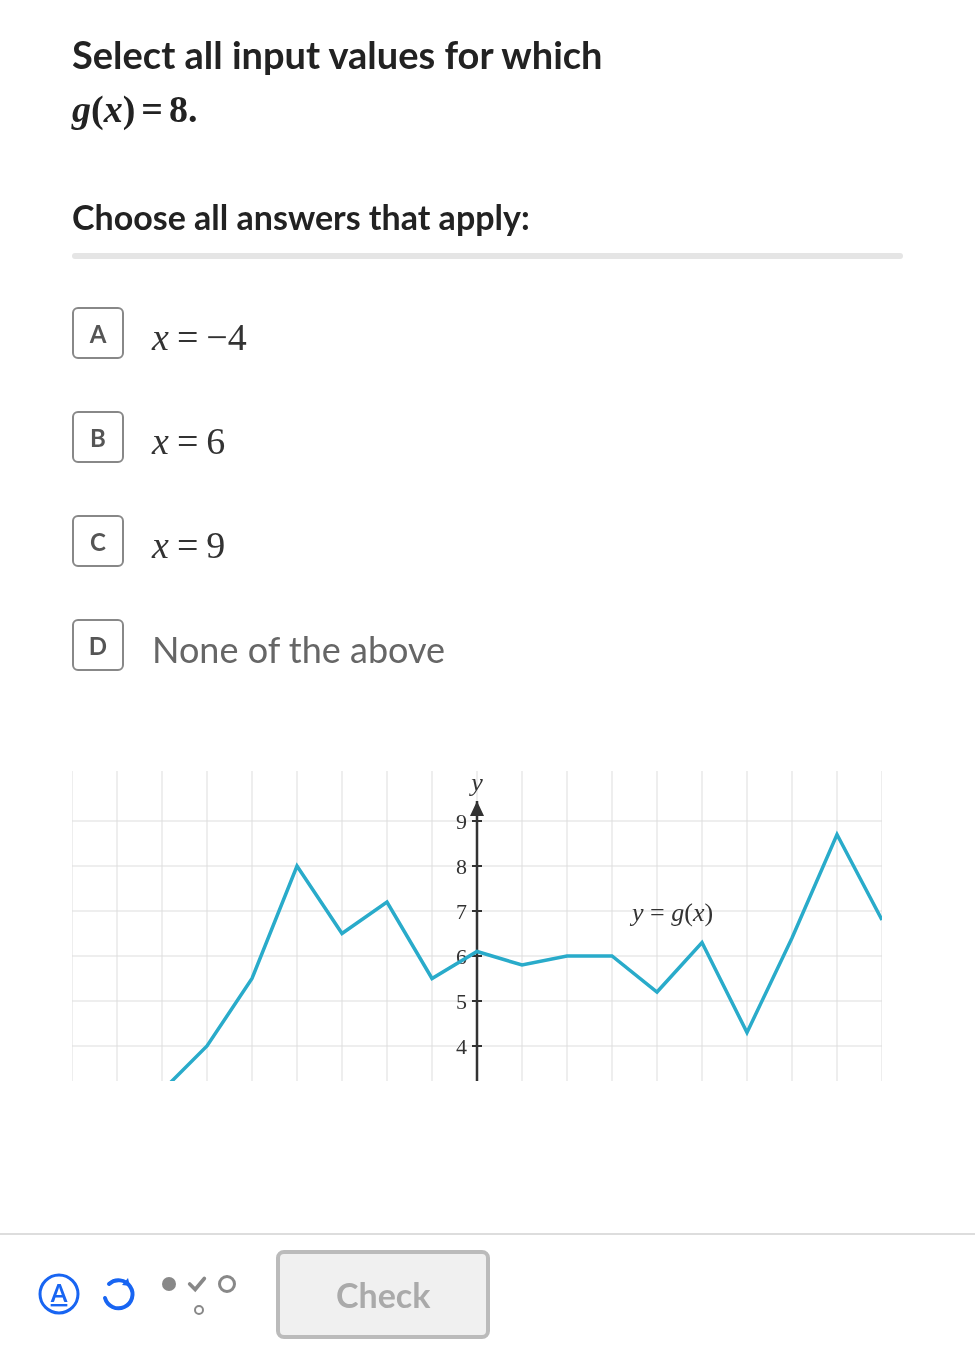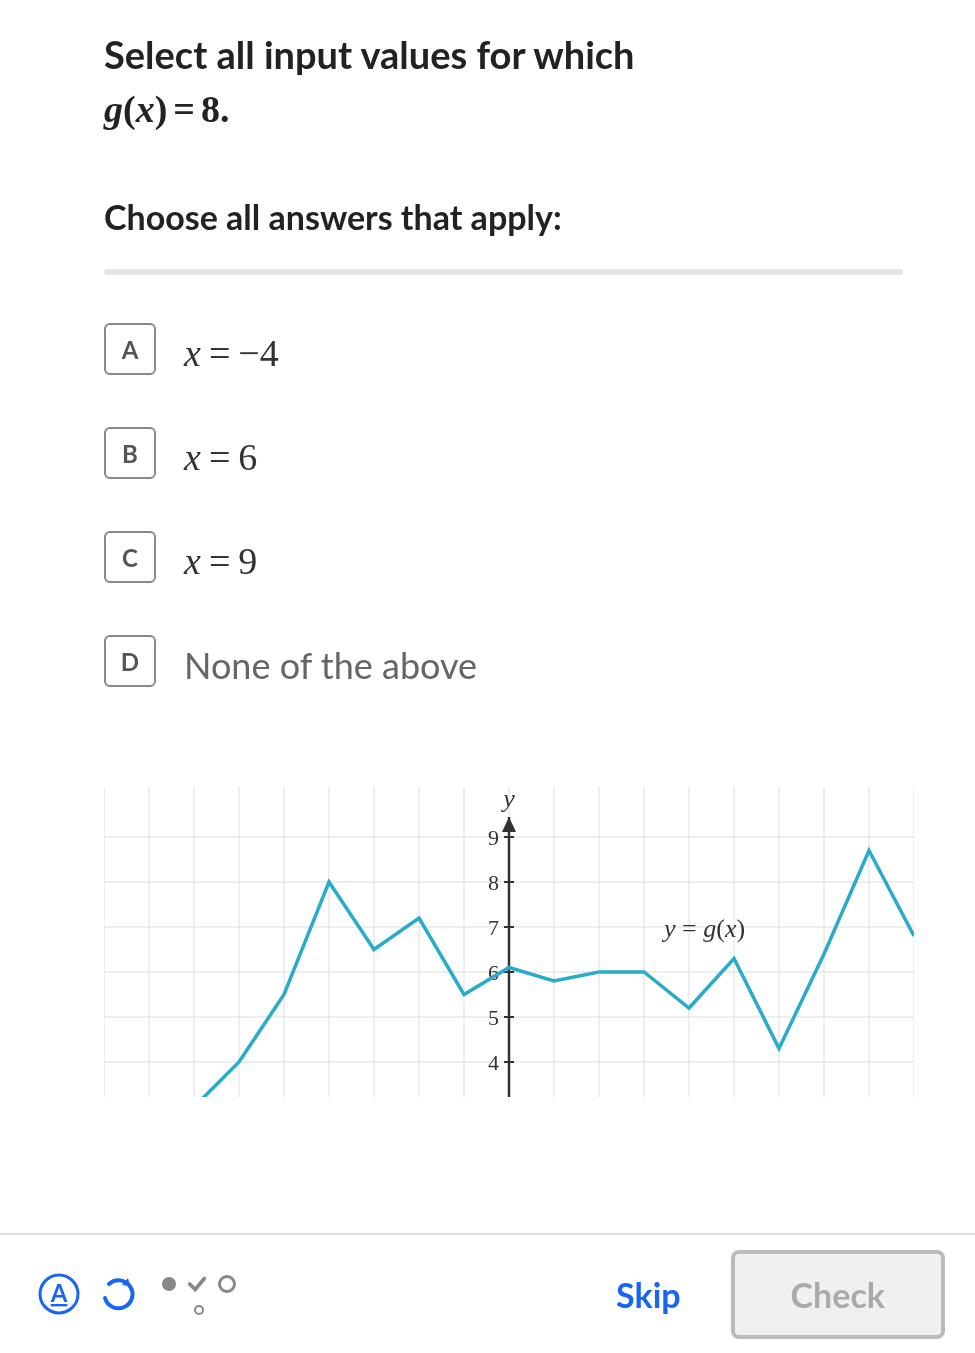--- a/index.html
+++ b/index.html
@@ -5,42 +5,42 @@
     * { box-sizing: border-box; margin: 0; padding: 0; }
     body {
       font-family: -apple-system, BlinkMacSystemFont, "Segoe UI", Lato, sans-serif;
       background: #fff;
       width: 975px;
       height: 1353px;
       position: relative;
       overflow: hidden;
     }
     .content {
-      padding: 28px 72px 0 104px;
+      padding: 28px 72px 0 72px;
     }
     .question {
       font-size: 38px;
       font-weight: 700;
       color: #222;
       line-height: 1.4;
       margin-bottom: 60px;
     }
     .question .math {
       font-family: "Times New Roman", serif;
       font-weight: 700;
       font-style: italic;
     }
     .question .math .paren { font-style: normal; }
     .question .math .eq { font-style: normal; padding: 0 6px; }
     .question .math .num { font-style: normal; }
     .instruction {
       font-size: 34px;
       font-weight: 700;
       color: #222;
-      margin-bottom: 32px;
+      margin-bottom: 16px;
     }
     .divider {
       height: 6px;
       background: #e5e5e5;
       border-radius: 3px;
       margin-bottom: 48px;
       width: 100%;
     }
     .options {
       display: flex;
@@ -268,15 +268,14 @@
   <div class="dots-group">
     <div class="dots-row">
       <div class="dot-solid"></div>
       <svg width="22" height="22" viewBox="0 0 24 24">
           <path d="M4 12 L10 18 L20 6" stroke="#888" stroke-width="4" fill="none" stroke-linecap="round"></path>
         </svg>
       <div class="dot-hollow"></div>
     </div>
     <div class="dot-small"></div>
   </div>
-  <div class="skip-btn">Skip</div>
   <div class="check-btn">Check</div>
 </div>
 
 </body></html>

